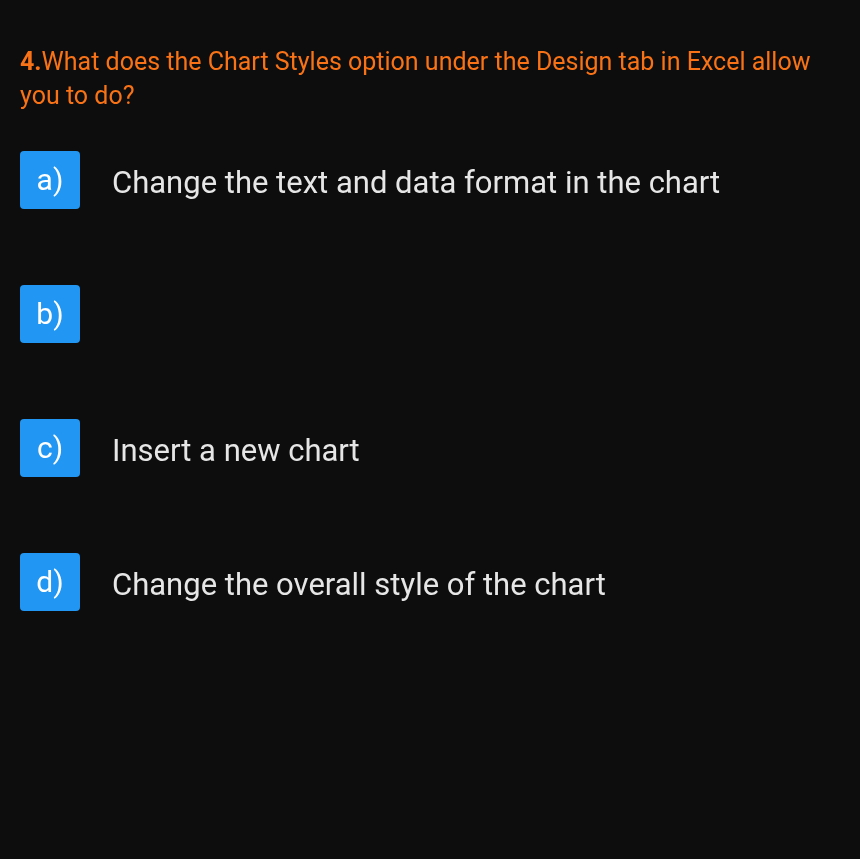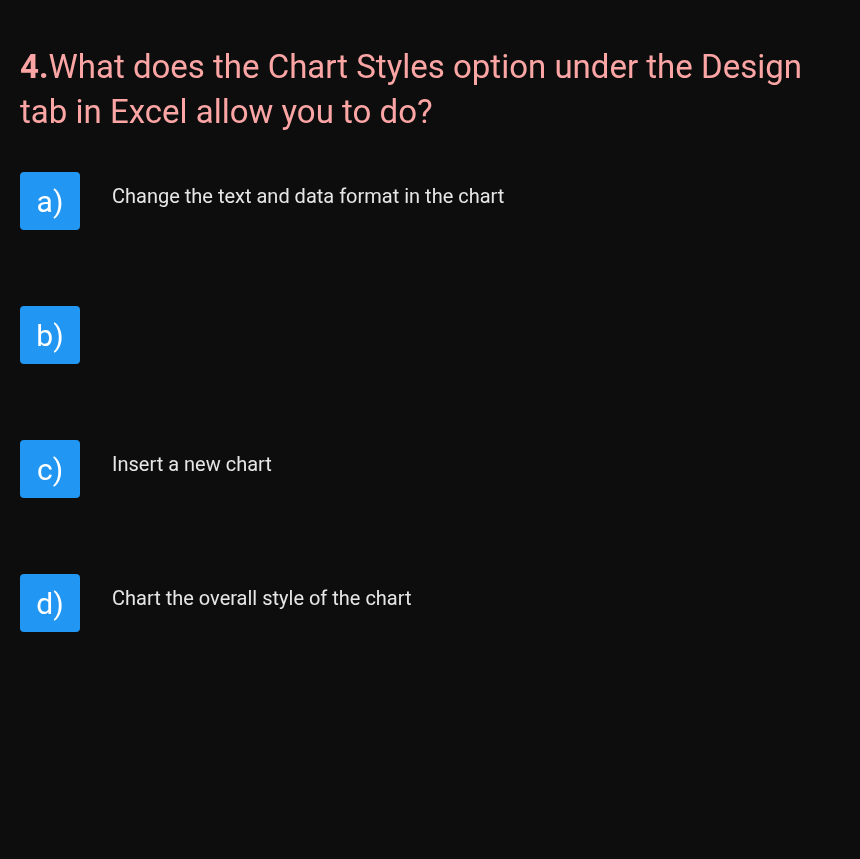--- a/index.html
+++ b/index.html
@@ -9,24 +9,24 @@
     width: 860px;
     height: 859px;
     font-family: Roboto, Arial, sans-serif;
     color: #e8e8e8;
     overflow: hidden;
   }
   .container {
     padding: 45px 20px 20px 20px;
   }
   .question {
-    font-size: 33px;
+    font-size: 25px;
     line-height: 1.35;
     margin-bottom: 38px;
-    color: #fca5a5;
+    color: #f97316;
   }
   .question .num {
     font-weight: 700;
   }
   .options {
     display: flex;
     flex-direction: column;
     gap: 76px;
   }
   .option-row {
@@ -41,21 +41,21 @@
     border-radius: 4px;
     display: flex;
     align-items: center;
     justify-content: center;
     font-size: 30px;
     color: #ffffff;
     flex-shrink: 0;
     margin-top: 0px;
   }
   .option-text {
-    font-size: 20px;
+    font-size: 31px;
     line-height: 1.4;
     color: #e6e6e6;
     margin-left: 32px;
     padding-top: 10px;
   }
 </style>
 </head>
 <body>
 
 <div class="container">
@@ -75,18 +75,18 @@
       <div class="label-box">b)</div>
     </div>
 
     <div class="option-row">
       <div class="label-box">c)</div>
       <div class="option-text">Insert a new chart</div>
     </div>
 
     <div class="option-row">
       <div class="label-box">d)</div>
-      <div class="option-text">Chart the overall style of the chart</div>
+      <div class="option-text">Change the overall style of the chart</div>
     </div>
 
   </div>
 
 </div>
 
 </body></html>

